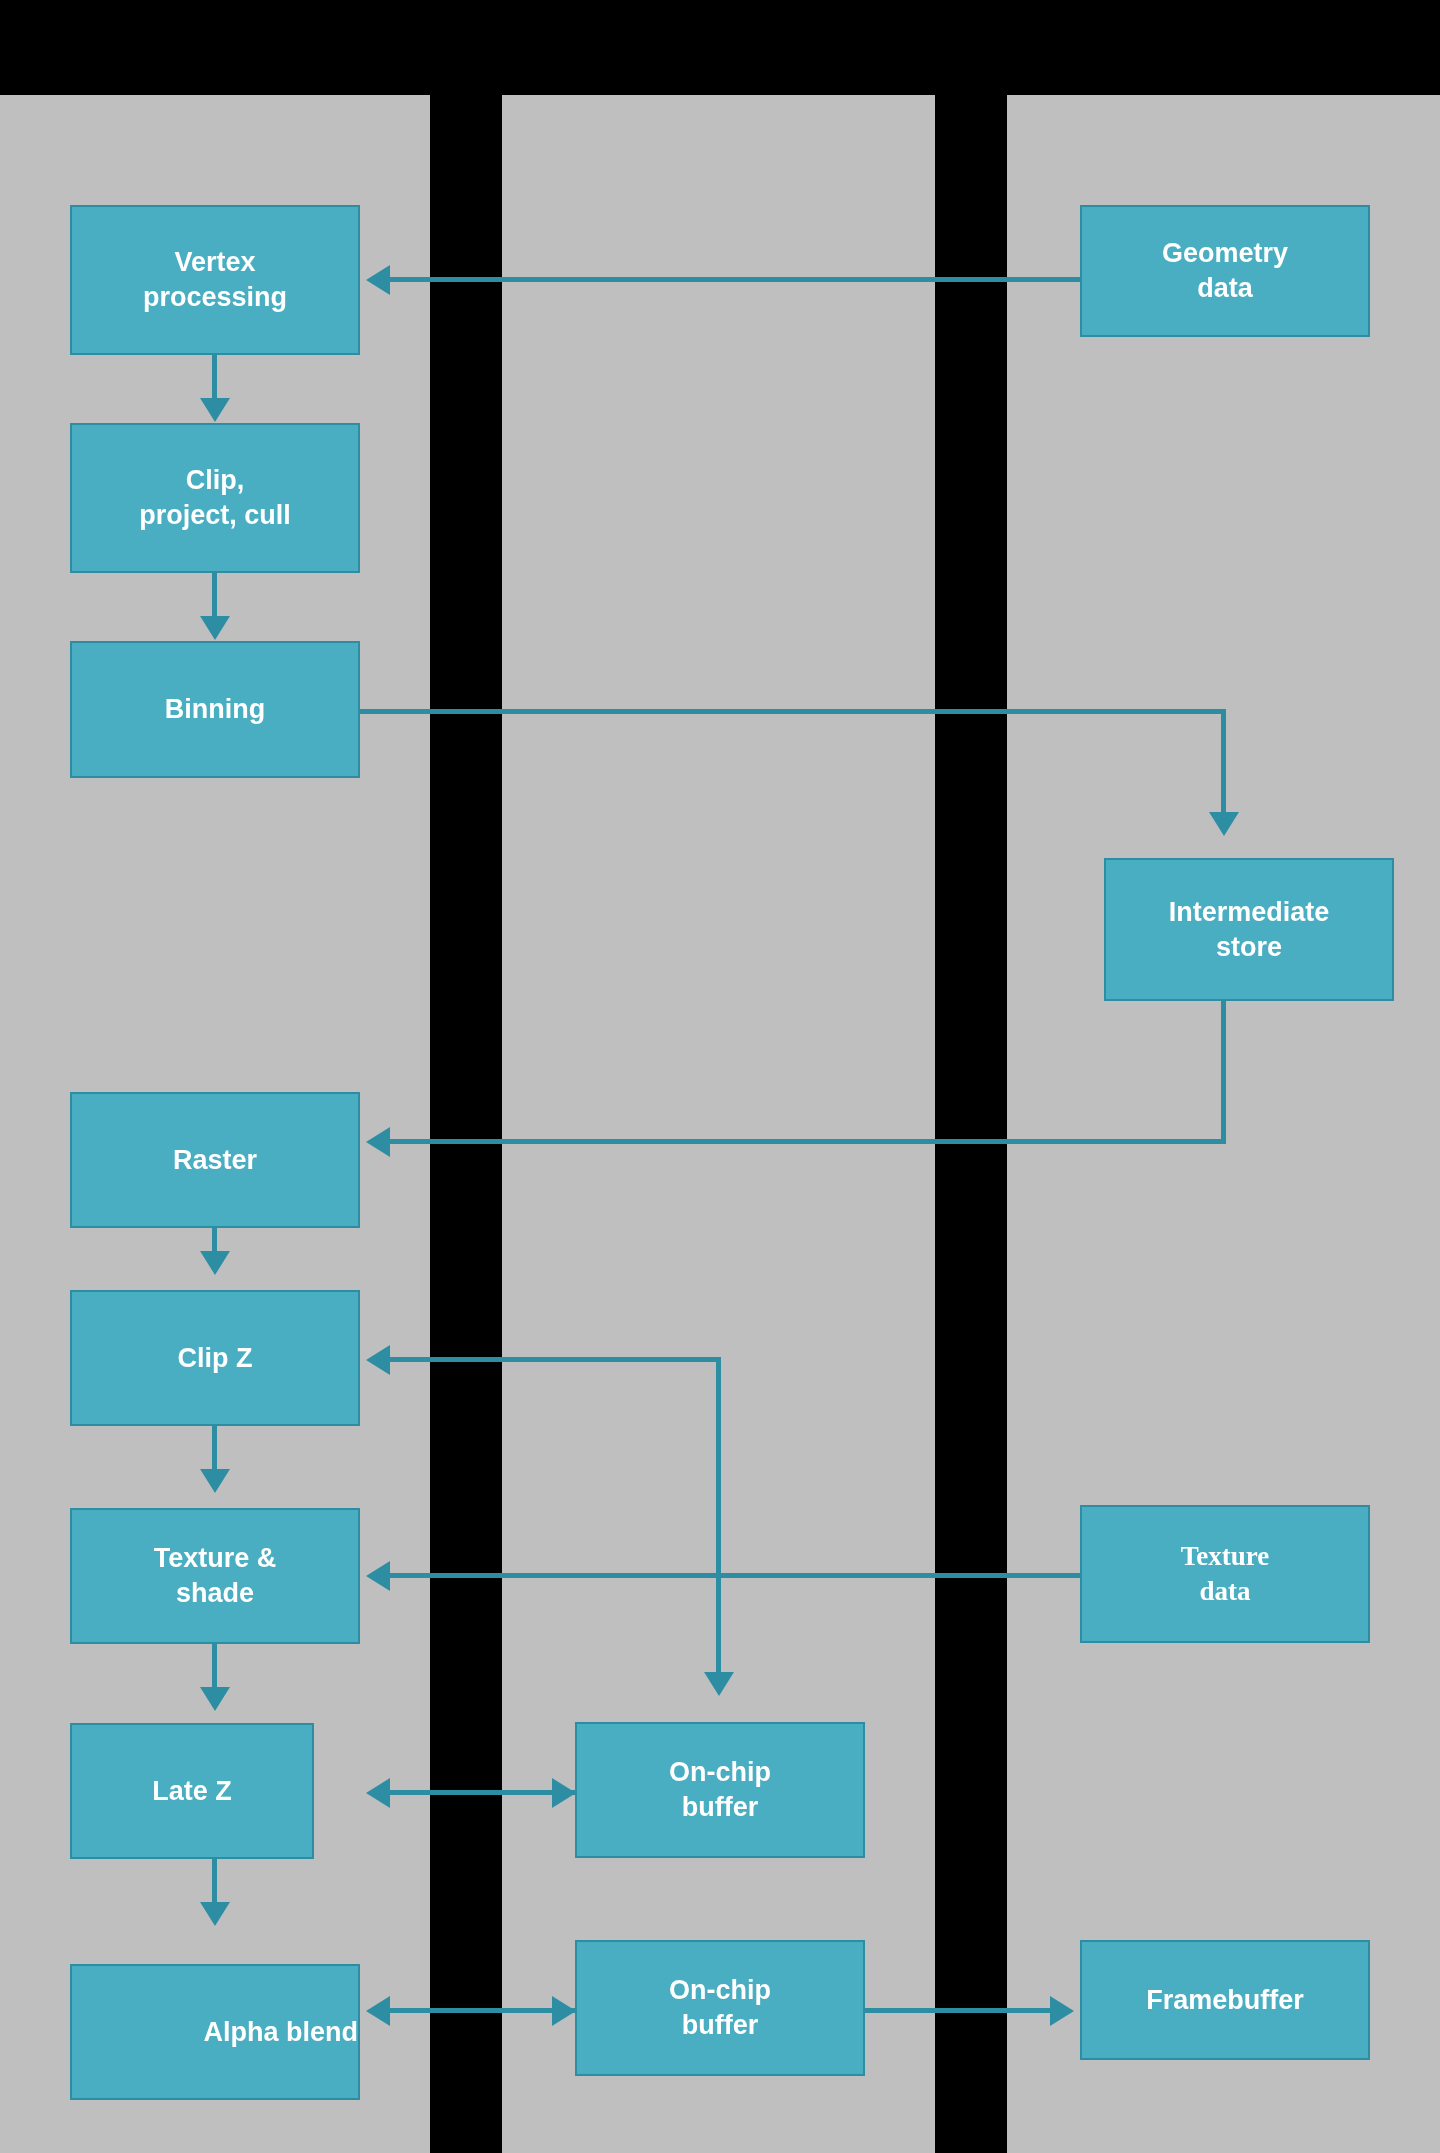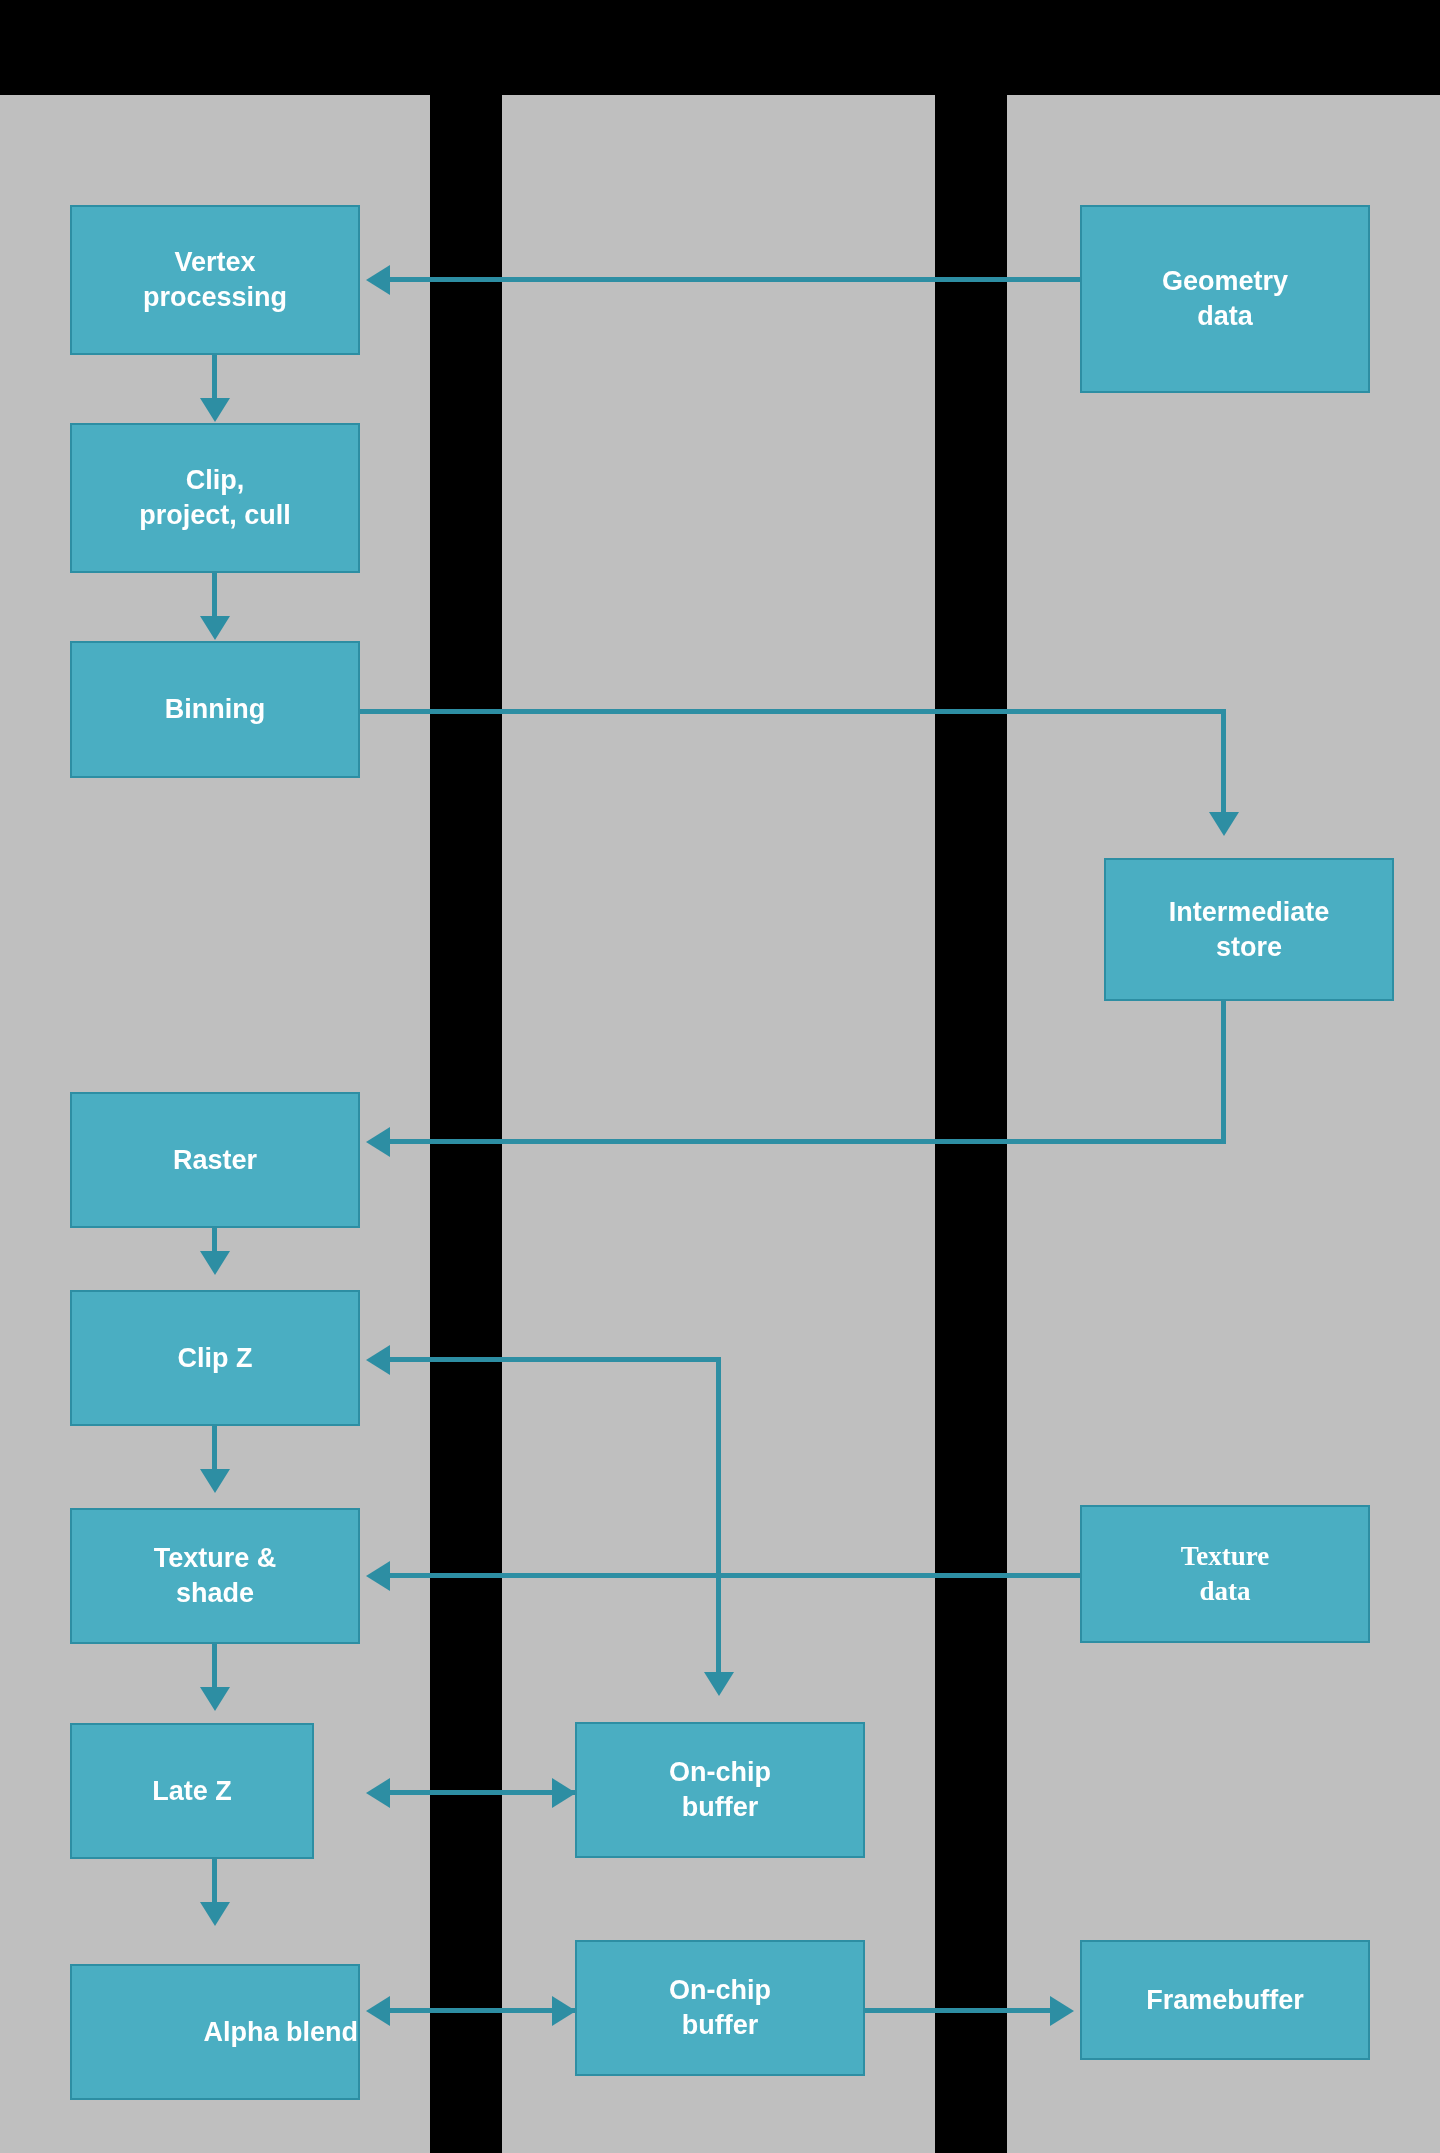--- a/index.html
+++ b/index.html
@@ -165,21 +165,21 @@
   </div>
 
   <div class="node" style="left:70px; top:1723px; width:244px; height:136px;">
     <span>Late Z</span>
   </div>
 
   <div class="node" style="left:70px; top:1964px; width:290px; height:136px;justify-content:flex-end;">
     <span>Alpha blend</span>
   </div>
 
-  <div class="node" style="left:1080px; top:205px; width:290px; height:188px;">
+  <div class="node" style="left:1080px; top:205px; width:290px; height:132px;">
     <span>
       <span>Geometry</span><br>
       <span>data</span>
     </span>
   </div>
 
   <div class="node" style="left:1080px; top:858px; width:290px; height:143px;margin-left:24px;">
     <span>
       <span>Intermediate</span><br>
       <span>store</span>

